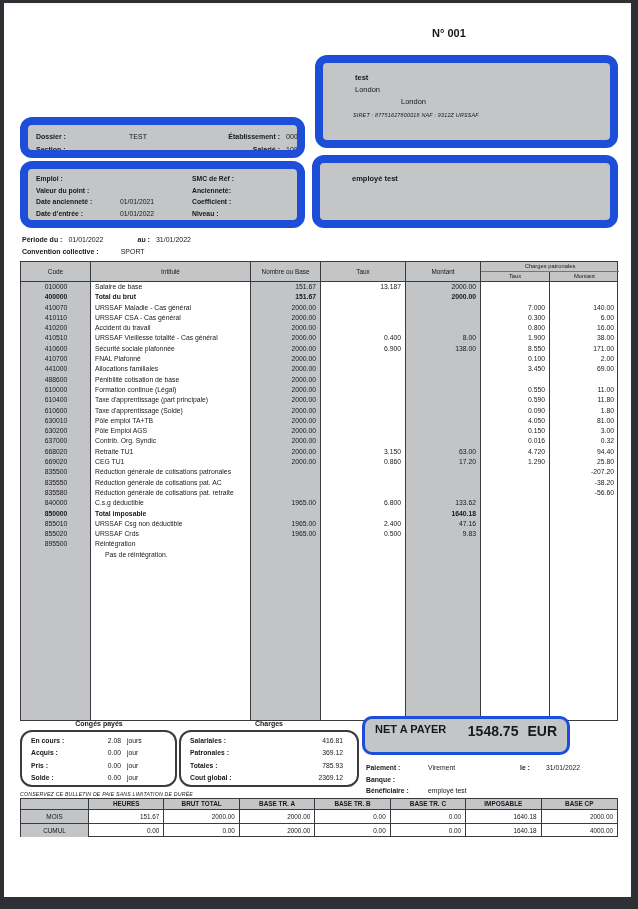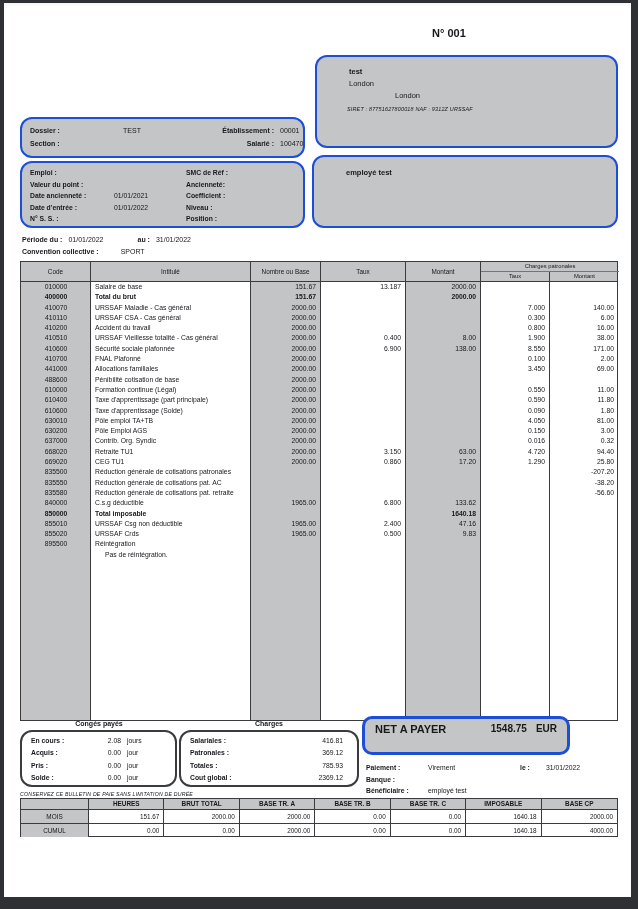--- a/index.html
+++ b/index.html
@@ -4,21 +4,21 @@
 <style>
   * { margin:0; padding:0; box-sizing:border-box; }
   html,body { width:638px; height:909px; }
   body { background:#2e3034; font-family:"Liberation Sans", sans-serif; color:#17181c; position:relative; overflow:hidden; }
   .page { position:absolute; left:4px; top:3px; width:627px; height:894px; background:#ffffff; box-shadow:inset 0 2px 2px rgba(0,0,0,0.04); }
 
   .abs { position:absolute; }
   .docnum { left:428px; top:24px; font-size:11px; font-weight:bold; }
 
   
-  .gbox { position:absolute; background:#c4c5c7; border:2px solid #1d4ed8; border-radius:12px; overflow:hidden; }
+  .gbox { position:absolute; background:#c4c5c7; border:8px solid #1d4ed8; border-radius:12px; overflow:hidden; }
   .wbox { position:absolute; background:#ffffff; border:2px solid #3a3b3f; border-radius:12px; overflow:hidden; }
 
   
   .employer { left:311px; top:52px; width:303px; height:93px; padding-top:9px; }
   .employer .line { padding-left:32px; font-size:7.5px; line-height:12px; }
   .employer .name { font-weight:bold; }
   .employer .city { padding-left:78px; }
   .employer .siret { padding-left:30px; font-size:5.4px; font-style:italic; margin-top:4px; letter-spacing:0.2px; }
 
   
@@ -79,21 +79,21 @@
   .crow .v { text-align:right; padding-right:6px; }
   .charges { left:175px; top:727px; width:180px; height:57px; padding-top:3px; }
   .hrow { display:grid; grid-template-columns:80px 1fr; padding:0 14px 0 9px; height:12.4px; line-height:12.4px; font-size:6.8px; }
   .hrow .l { font-weight:bold; }
   .hrow .v { text-align:right; }
   .footnote { left:16px; top:788px; font-size:5.2px; font-style:italic; letter-spacing:0.2px; }
 
   
   .net { left:358px; top:713px; width:208px; height:39px; border-width:3px; border-radius:10px; display:flex; justify-content:space-between; padding:4px 10px 0 10px; }
   .net .nl { font-size:11px; font-weight:bold; }
-  .net .nv { font-size:10px; font-weight:bold; display:flex; gap:9px; }
+  .net .nv { font-size:14px; font-weight:bold; display:flex; gap:9px; }
 
   
   .payment { left:362px; top:759px; width:258px; }
   .prow { display:grid; grid-template-columns:62px 92px 26px 1fr; height:11.6px; line-height:11.6px; font-size:6.8px; }
   .prow .l, .prow .l2 { font-weight:bold; }
 
   
   .sumtable { position:absolute; left:16px; top:795px; width:598px; border:1px solid #3a3b3f; font-size:6.4px; }
   .sum-head { display:grid; grid-template-columns:68px repeat(7,1fr); background:#c4c5c7; height:10.5px; line-height:10.5px; font-weight:bold; border-bottom:1px solid #3a3b3f; }
   .sum-head div { text-align:center; border-right:1px solid #3a3b3f; overflow:hidden; }

